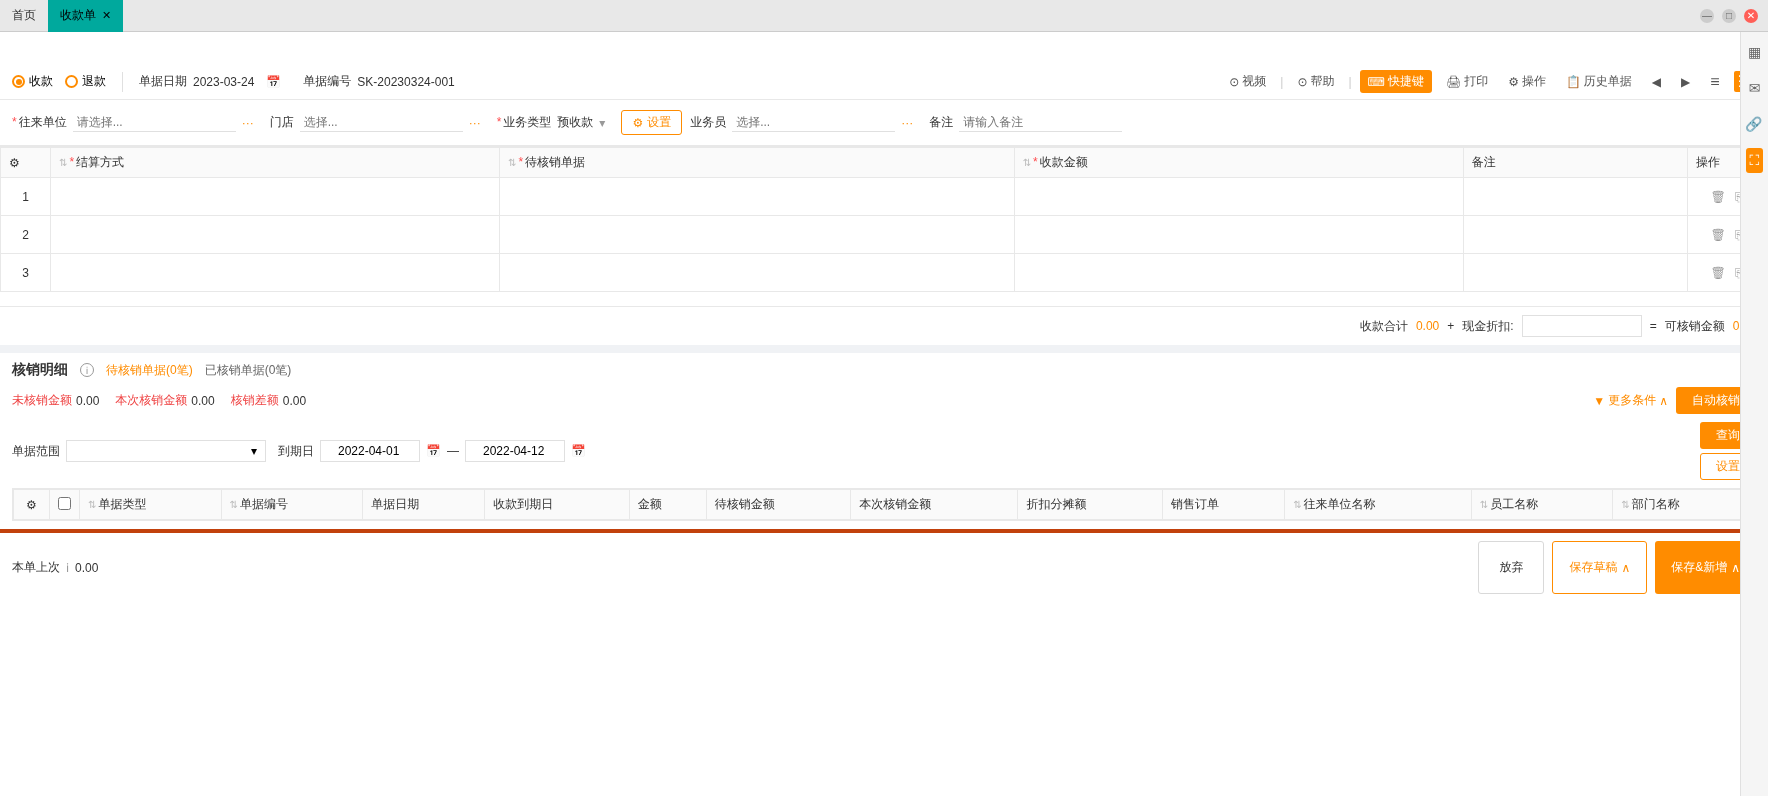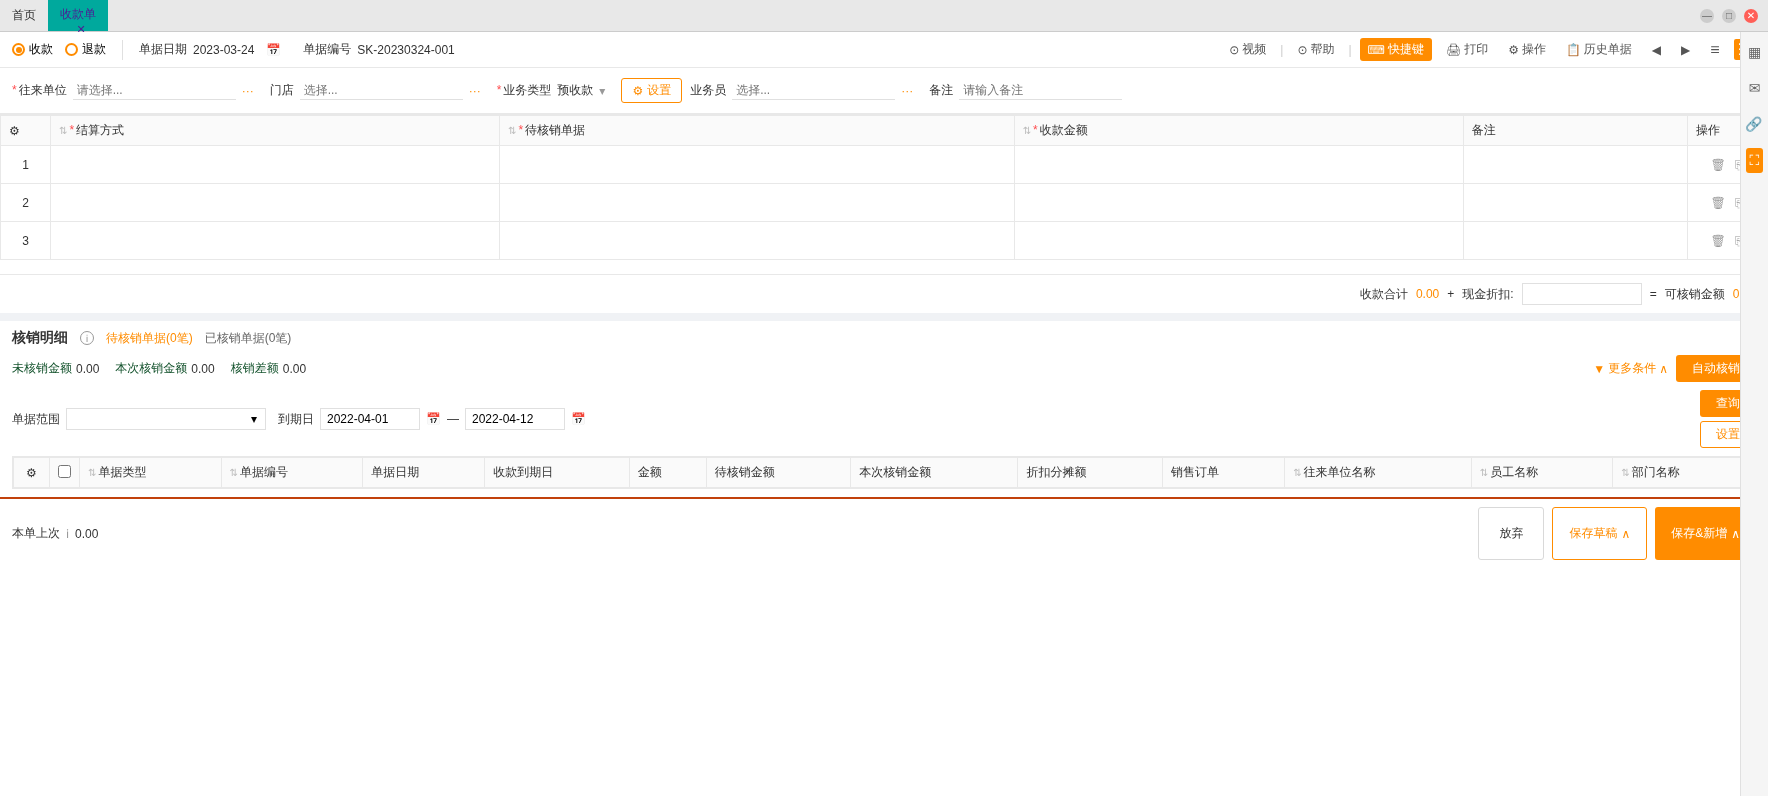--- a/index.html
+++ b/index.html
@@ -1,34 +1,34 @@
 <!DOCTYPE html>
 <html><head>
   <meta charset="utf-8">
   <style>
     * { box-sizing: border-box; margin: 0; padding: 0; font-family: 'Microsoft YaHei', Arial, sans-serif; font-size: 12px; }
     body { background: #f0f2f5; width: 1768px; height: 796px; overflow: hidden; }
 
     
     .tab-bar { display: flex; align-items: center; background: #e8e8e8; height: 32px; border-bottom: 1px solid #ccc; }
-    .tab-item { padding: 6px 12px; height: 100%; display: flex; align-items: center; cursor: pointer; font-size: 13px; color: #333; }
-    .tab-item.active { background: #00a99d; color: #4c1d95; flex-direction: column; }
+    .tab-item { padding: 16px 12px; height: 100%; display: flex; align-items: center; cursor: pointer; font-size: 13px; color: #333; }
+    .tab-item.active { background: #00a99d; color: #000000; }
     .tab-item .tab-close { margin-left: 6px; font-size: 11px; cursor: pointer; }
     .tab-spacer { flex: 1; }
     .window-controls { display: flex; align-items: center; gap: 8px; padding-right: 10px; }
     .win-btn { width: 14px; height: 14px; border-radius: 50%; cursor: pointer; display: flex; align-items: center; justify-content: center; font-size: 10px; color: #fff; }
     .win-minimize { background: #ccc; color: #666; }
     .win-maximize { background: #ccc; color: #666; }
     .win-close { background: #ff5f57; }
 
     
     .main-content { display: flex; flex-direction: column; height: calc(796px - 32px); background: #fff; }
 
     
-    .toolbar { display: flex; align-items: center; padding: 6px 12px; background: #fff; border-bottom: 1px solid #e8e8e8; gap: 16px; }
+    .toolbar { display: flex; align-items: center; padding: 6px 12px; background: #fff; border-bottom: 1px solid #e8e8e8; gap: 16px; margin-top: 32px; }
     .radio-group { display: flex; gap: 12px; align-items: center; }
     .radio-item { display: flex; align-items: center; gap: 4px; cursor: pointer; }
     .radio-dot { width: 13px; height: 13px; border-radius: 50%; border: 2px solid #ff8c00; display: flex; align-items: center; justify-content: center; }
     .radio-dot.checked::after { content: ''; width: 6px; height: 6px; border-radius: 50%; background: #ff8c00; }
     .toolbar-divider { width: 1px; height: 20px; background: #e0e0e0; }
     .toolbar-field { display: flex; align-items: center; gap: 6px; }
     .toolbar-label { color: #333; white-space: nowrap; }
     .toolbar-value { color: #333; font-weight: 500; }
     .toolbar-icon-btn { display: flex; align-items: center; gap: 3px; color: #555; cursor: pointer; padding: 2px 6px; border-radius: 3px; }
     .toolbar-right { margin-left: auto; display: flex; align-items: center; gap: 8px; }
@@ -71,43 +71,43 @@
 
     
     .reconcile-section { padding: 8px 12px; background: #fff; }
     .section-header { display: flex; align-items: center; gap: 12px; margin-bottom: 8px; }
     .section-title { font-size: 14px; font-weight: 600; color: #333; }
     .info-icon { display: inline-flex; align-items: center; justify-content: center; width: 14px; height: 14px; border-radius: 50%; border: 1px solid #999; color: #999; font-size: 10px; cursor: pointer; }
     .tab-link { color: #ff8c00; cursor: pointer; }
     .tab-link-grey { color: #666; cursor: pointer; }
     .stats-row { display: flex; align-items: center; gap: 16px; margin-bottom: 8px; }
     .stat-item { display: flex; align-items: center; gap: 4px; }
-    .stat-label { color: #14532d; }
+    .stat-label { color: #ef4444; }
     .stat-value { color: #333; }
     .filter-row { display: flex; align-items: center; gap: 12px; margin-bottom: 8px; }
     .filter-field { display: flex; align-items: center; gap: 6px; }
     .filter-label { color: #333; white-space: nowrap; }
     .filter-select { border: 1px solid #e0e0e0; padding: 3px 8px; min-width: 150px; display: flex; align-items: center; justify-content: space-between; cursor: pointer; }
-    .date-input { border: 1px solid #e0e0e0; padding: 3px 6px; width: 100px; }
+    .date-input { border: 1px solid #e0e0e0; padding: 3px 17px; width: 100px; }
     .date-sep { color: #333; }
     .more-conditions { color: #ff8c00; cursor: pointer; display: flex; align-items: center; gap: 3px; }
     .query-btn { background: #ff8c00; color: #fff; border: none; padding: 5px 16px; border-radius: 3px; cursor: pointer; }
     .settings-btn2 { background: #fff; color: #ff8c00; border: 1px solid #ff8c00; padding: 4px 12px; border-radius: 3px; cursor: pointer; }
     .auto-btn { background: #ff8c00; color: #fff; border: none; padding: 5px 16px; border-radius: 3px; cursor: pointer; }
 
     
     .lower-table-container { overflow-x: auto; border: 1px solid #e8e8e8; margin: 0; }
     .lower-table { width: 100%; border-collapse: collapse; }
     .lower-table th { background: #fafafa; border: 1px solid #e8e8e8; padding: 6px 8px; text-align: left; color: #333; font-weight: 500; white-space: nowrap; }
     .lower-table .th-check { width: 30px; text-align: center; }
     .lower-table .th-settings2 { width: 36px; text-align: center; }
     .checkbox-input { cursor: pointer; }
 
     
-    .bottom-bar { display: flex; padding: 8px 12px; background: #fff; border-top: 2px solid #c2410c; }
+    .bottom-bar { display: flex; padding: 8px 12px; background: #fff; border-top: 4px solid #c2410c; }
     .bottom-info { display: flex; align-items: center; gap: 6px; color: #333; }
     .bottom-info-icon { color: #999; cursor: pointer; }
     .bottom-actions { margin-left: auto; display: flex; gap: 8px; }
     .discard-btn { background: #fff; color: #333; border: 1px solid #d9d9d9; padding: 6px 20px; border-radius: 3px; cursor: pointer; }
     .draft-btn { background: #fff; color: #ff8c00; border: 1px solid #ff8c00; padding: 6px 16px; border-radius: 3px; cursor: pointer; display: flex; align-items: center; gap: 4px; }
     .save-btn { background: #ff8c00; color: #fff; border: none; padding: 18px 16px; border-radius: 3px; cursor: pointer; display: flex; align-items: center; gap: 4px; }
 
     
     .right-sidebar { position: fixed; right: 0; top: 32px; width: 28px; background: #f5f5f5; border-left: 1px solid #e0e0e0; display: flex; flex-direction: column; align-items: center; padding-top: 8px; gap: 12px; height: calc(796px - 32px); }
     .sidebar-icon { color: #666; cursor: pointer; font-size: 14px; padding: 4px; border-radius: 3px; display: flex; align-items: center; justify-content: center; }

